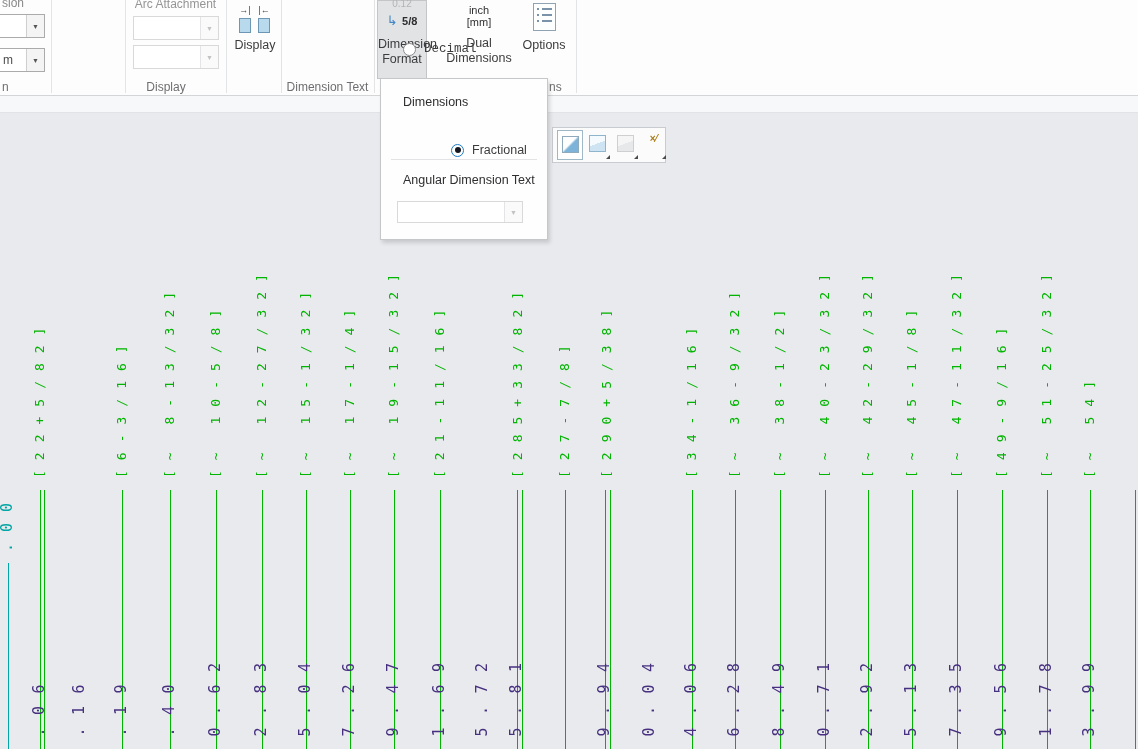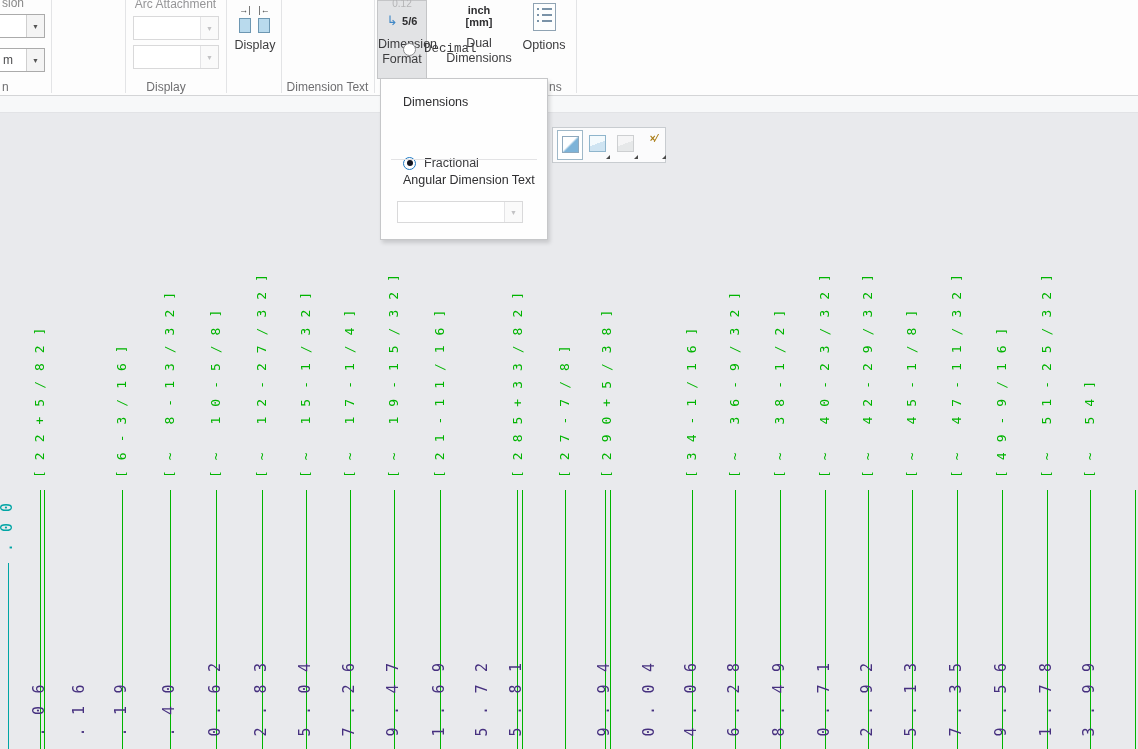--- a/index.html
+++ b/index.html
@@ -29,21 +29,21 @@
   .tri-down{position:absolute;font-size:9px;color:#b3b3b5;}
   .di{position:absolute;top:5px;width:14px;height:30px;text-align:center;}
   .di .a{font-size:9px;color:#4a4a4a;line-height:10px;display:block;}
   .di .b{width:10px;height:13px;background:#b9daed;border:1px solid #6d97b2;margin:3px auto 0;}
   .dtx-ic{position:absolute;top:6px;left:0;right:0;text-align:center;font-size:11px;color:#5f5f61;}
   .fmt-top{position:absolute;top:-3px;left:0;right:0;text-align:center;font-size:10px;color:#b4b4b6;}
   .fmt-row{position:absolute;top:10px;left:0;right:0;text-align:center;}
   .fmt-row .ar{color:#3f87c6;font-size:13px;}
   .fmt-row .fr{color:#2e2e30;font-size:11px;font-weight:700;}
   .dual-ic{position:absolute;top:4px;left:0;right:0;text-align:center;font-size:11px;
-           font-weight:700;color:#2f2f31;line-height:12px;}
+           font-weight:400;color:#2f2f31;line-height:12px;}
   .opticon{position:absolute;left:50%;margin-left:-11px;top:3px;width:21px;height:26px;
            border:1px solid #8fa3b3;background:#fdfefe;}
   .opticon .ol{height:2px;background:#7a93a8;margin:4px 3px 0 8px;position:relative;}
   .opticon .ol::before{content:"";position:absolute;left:-5px;top:0;width:2px;height:2px;background:#7a93a8;}
 
   
   .panel{position:absolute;left:380px;top:78px;width:166px;height:160px;background:#fefefe;
          border:1px solid #c6c7c9;box-shadow:2px 3px 4px rgba(0,0,0,.14);z-index:30;}
   .panel h4{margin:0;position:absolute;left:22px;top:16px;font-size:12.5px;font-weight:400;color:#2f2f31;}
   .radio-row{position:absolute;left:22px;display:flex;align-items:center;gap:8px;}
@@ -207,21 +207,21 @@
 
     <div class="vsep" style="left:281px;"></div>
 
 
     <div class="vsep" style="left:374px;"></div>
 
     <div class="ribbon-btn pressed" style="left:377px;width:50px;">
       <div class="fmt-top">0.12</div>
       <div class="fmt-row">
         <span class="ar">↳</span>
-        <span class="fr">5/6</span>
+        <span class="fr">5/8</span>
       </div>
       <div class="btnlabel" style="top:36px;">
         <span>Dimension</span><br>
         <span>Format</span>
       </div>
     </div>
 
     <div class="ribbon-btn" style="left:443px;width:72px;">
       <div class="dual-ic">
         <span>inch</span><br>
@@ -250,21 +250,21 @@
     <span class="glabel" style="left:281px;width:93px;">Dimension Text</span>
     <span class="glabel" style="left:549px;">ns</span>
   </div>
 
   <div class="panel">
     <h4>Dimensions</h4>
     <div class="radio-row" style="top:119px;margin-top:-78px;top:41px;font-family:Liberation Mono, monospace;">
       <span class="radio"></span>
       <span>Decimal</span>
     </div>
-    <div class="radio-row" style="top:77px;">
+    <div class="radio-row" style="top:64px;margin-left:48px;">
       <span class="radio sel"></span>
       <span>Fractional</span>
     </div>
     <div class="sep"></div>
     <div class="ang">Angular Dimension Text</div>
     <div class="combo dis" style="left:16px;top:122px;width:126px;height:22px;">
       <span style="position:absolute;left:4px;top:3px;font-size:12px;color:#999;"></span>
       <span class="arr">▼</span>
     </div>
   </div>

